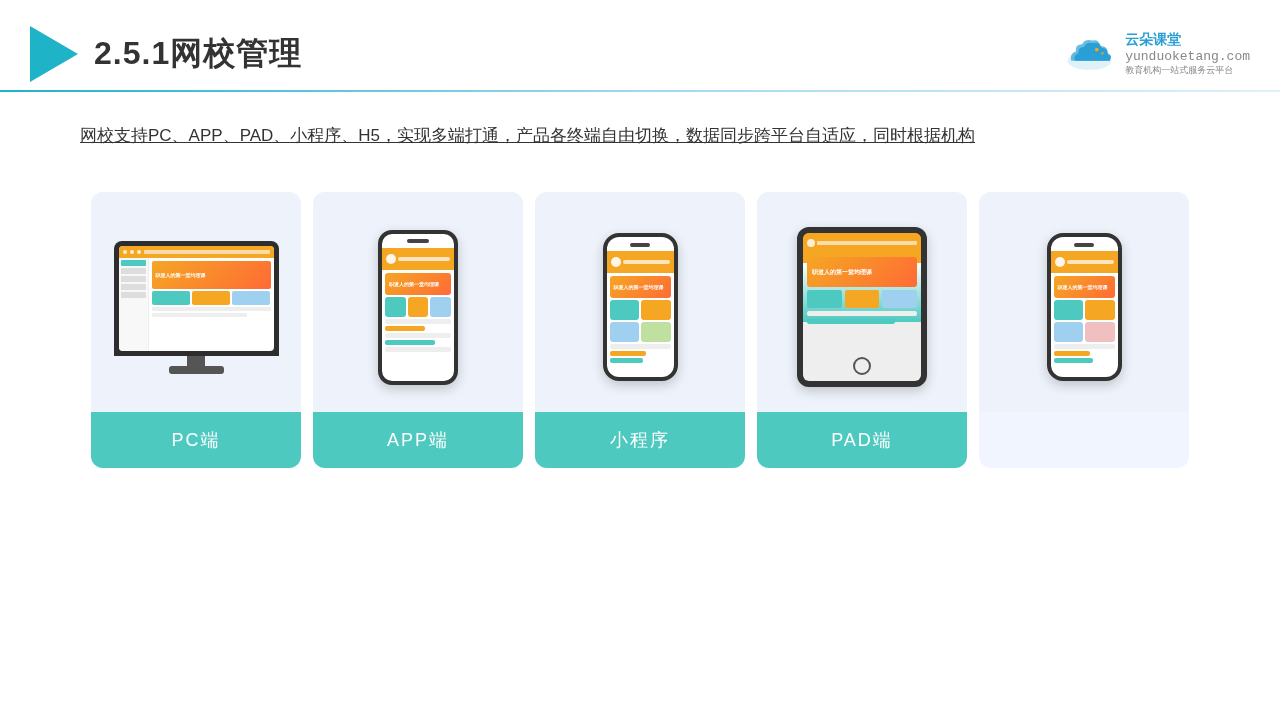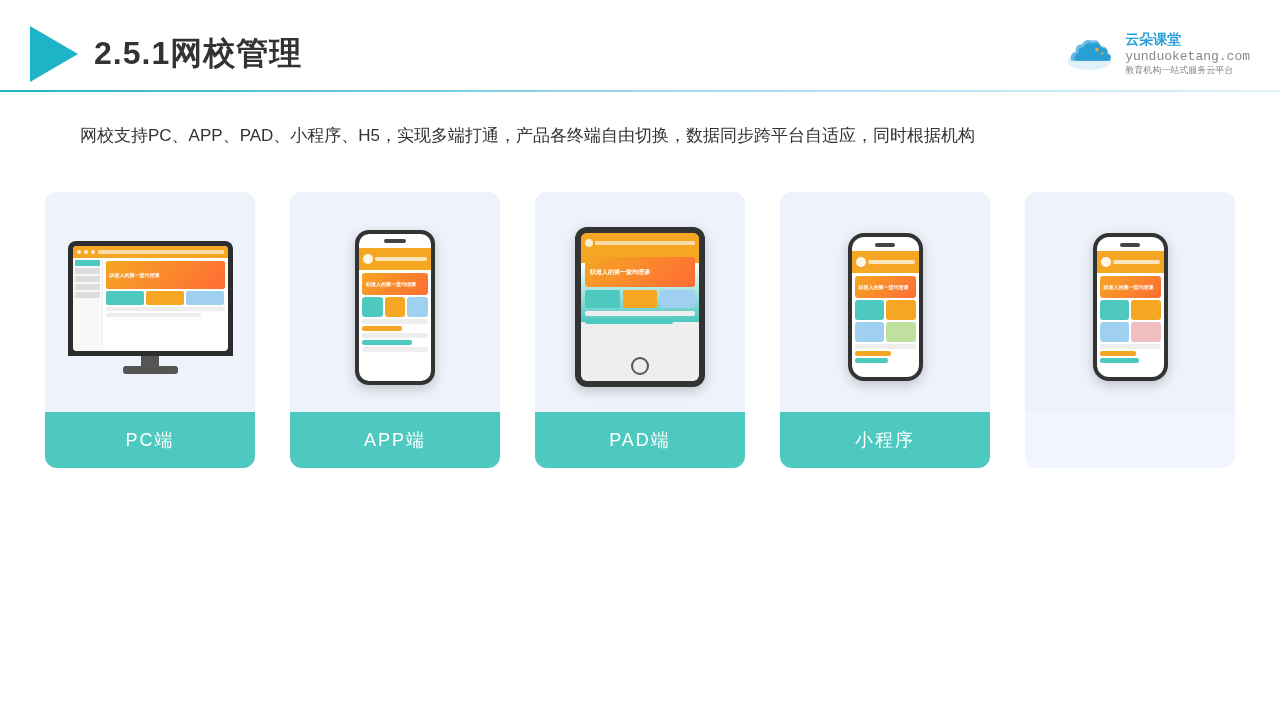--- a/index.html
+++ b/index.html
@@ -54,26 +54,27 @@
       background: linear-gradient(to right, #1fb3c8, #a0d8ef, #e0f0f8);
       margin: 0 0 0 0;
     }
 
     
     .description {
       padding: 28px 80px 10px 80px;
       font-size: 17px;
       color: #333;
       line-height: 1.9;
+      text-decoration: underline;
     }
 
     
     .cards-container {
       display: flex;
-      gap: 35px;
+      gap: 12px;
       padding: 30px 60px 20px 60px;
       justify-content: center;
     }
 
     .card {
       background: #f0f5ff;
       border-radius: 12px;
       width: 210px;
       display: flex;
       flex-direction: column;
@@ -542,20 +543,50 @@
             <div class="mini-strip"></div>
           </div>
         </div>
       </div>
     </div>
     <div class="card-label">APP端</div>
   </div>
 
   <div class="card">
     <div class="card-image-area">
+      <div class="device-mini-phone">
+        <div class="mini-screen">
+          <div class="mini-header">
+            <div class="mini-avatar"></div>
+            <div class="mini-header-text"></div>
+          </div>
+          <div style="padding:3px;display:flex;flex-direction:column;gap:2px;">
+            <div style="height:22px;background:linear-gradient(135deg,#f5a623,#ff6b35);border-radius:3px;display:flex;align-items:center;padding:2px 4px;">
+              <span style="font-size:5px;color:#fff;font-weight:bold;">职道人的第一堂均理课</span>
+            </div>
+            <div class="mini-row">
+              <div class="mini-card"></div>
+              <div class="mini-card2"></div>
+            </div>
+            <div class="mini-row">
+              <div class="mini-card3"></div>
+              <div style="flex:1;height:20px;border-radius:3px;background:#c0e0a0;"></div>
+            </div>
+            <div class="mini-strip"></div>
+            <div class="mini-strip-orange"></div>
+            <div style="height:5px;background:#4ec9c0;border-radius:2px;width:55%;"></div>
+          </div>
+        </div>
+      </div>
+    </div>
+    <div class="card-label">小程序</div>
+  </div>
+
+  <div class="card">
+    <div class="card-image-area">
       <div class="device-tablet">
         <div class="tablet-screen">
           <div style="height:20px;background:#f5a623;display:flex;align-items:center;padding:0 4px;gap:2px;">
             <div style="width:8px;height:8px;border-radius:50%;background:rgba(255,255,255,0.8);"></div>
             <div style="flex:1;height:4px;background:rgba(255,255,255,0.6);border-radius:1px;"></div>
           </div>
           <div style="padding:4px;display:flex;flex-direction:column;gap:3px;">
             <div style="height:30px;background:linear-gradient(135deg,#f5a623,#ff6b35);border-radius:3px;display:flex;align-items:center;padding:2px 5px;">
               <span style="font-size:6px;color:#fff;font-weight:bold;">职道人的第一堂均理课</span>
             </div>
@@ -565,50 +596,20 @@
               <div style="flex:1;height:18px;background:#a0d0f0;border-radius:2px;"></div>
             </div>
             <div style="height:5px;background:#eee;border-radius:2px;"></div>
             <div style="height:5px;background:#4ec9c0;border-radius:2px;width:80%;"></div>
             <div style="height:5px;background:#eee;border-radius:2px;"></div>
           </div>
         </div>
       </div>
     </div>
     <div class="card-label">PAD端</div>
-  </div>
-
-  <div class="card">
-    <div class="card-image-area">
-      <div class="device-mini-phone">
-        <div class="mini-screen">
-          <div class="mini-header">
-            <div class="mini-avatar"></div>
-            <div class="mini-header-text"></div>
-          </div>
-          <div style="padding:3px;display:flex;flex-direction:column;gap:2px;">
-            <div style="height:22px;background:linear-gradient(135deg,#f5a623,#ff6b35);border-radius:3px;display:flex;align-items:center;padding:2px 4px;">
-              <span style="font-size:5px;color:#fff;font-weight:bold;">职道人的第一堂均理课</span>
-            </div>
-            <div class="mini-row">
-              <div class="mini-card"></div>
-              <div class="mini-card2"></div>
-            </div>
-            <div class="mini-row">
-              <div class="mini-card3"></div>
-              <div style="flex:1;height:20px;border-radius:3px;background:#c0e0a0;"></div>
-            </div>
-            <div class="mini-strip"></div>
-            <div class="mini-strip-orange"></div>
-            <div style="height:5px;background:#4ec9c0;border-radius:2px;width:55%;"></div>
-          </div>
-        </div>
-      </div>
-    </div>
-    <div class="card-label">小程序</div>
   </div>
 
   <div class="card">
     <div class="card-image-area">
       <div class="device-h5-phone">
         <div class="mini-screen">
           <div class="mini-header">
             <div class="mini-avatar"></div>
             <div class="mini-header-text"></div>
           </div>

